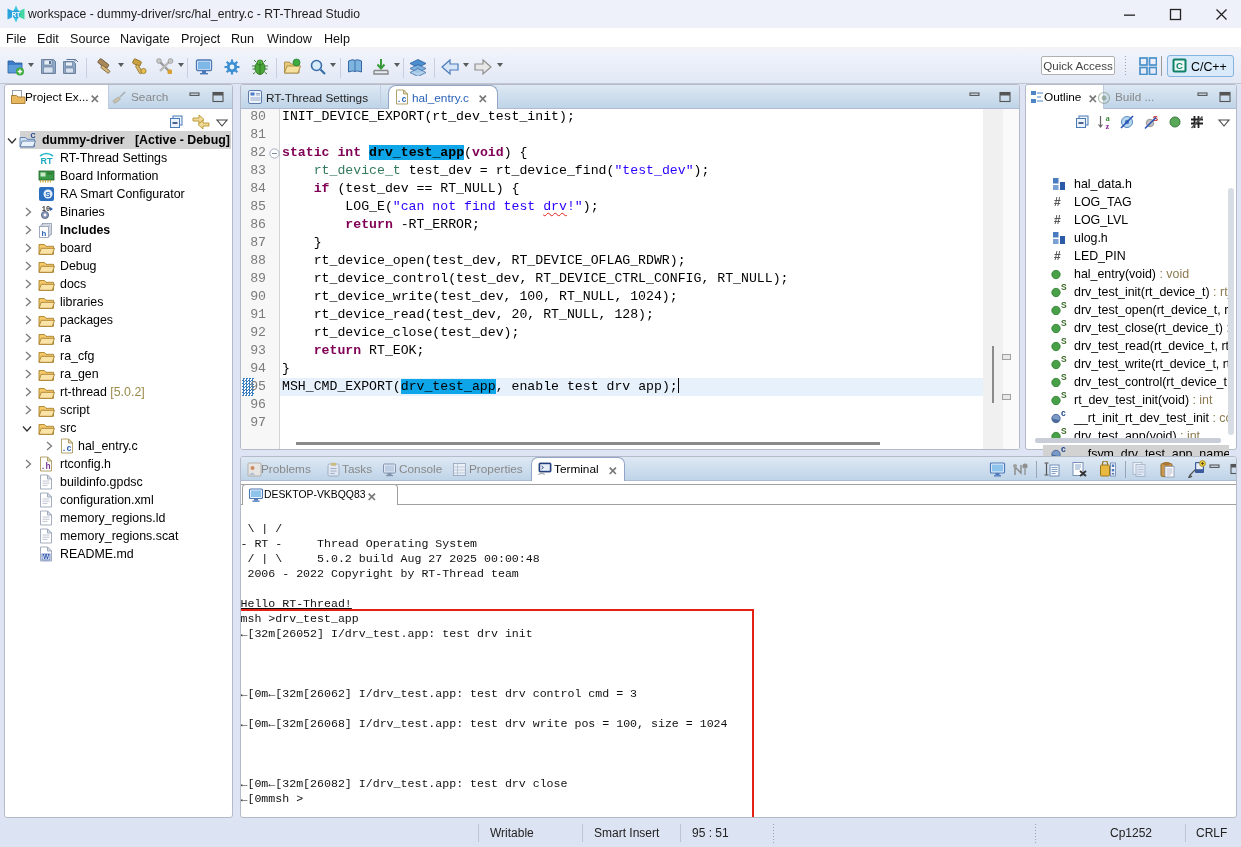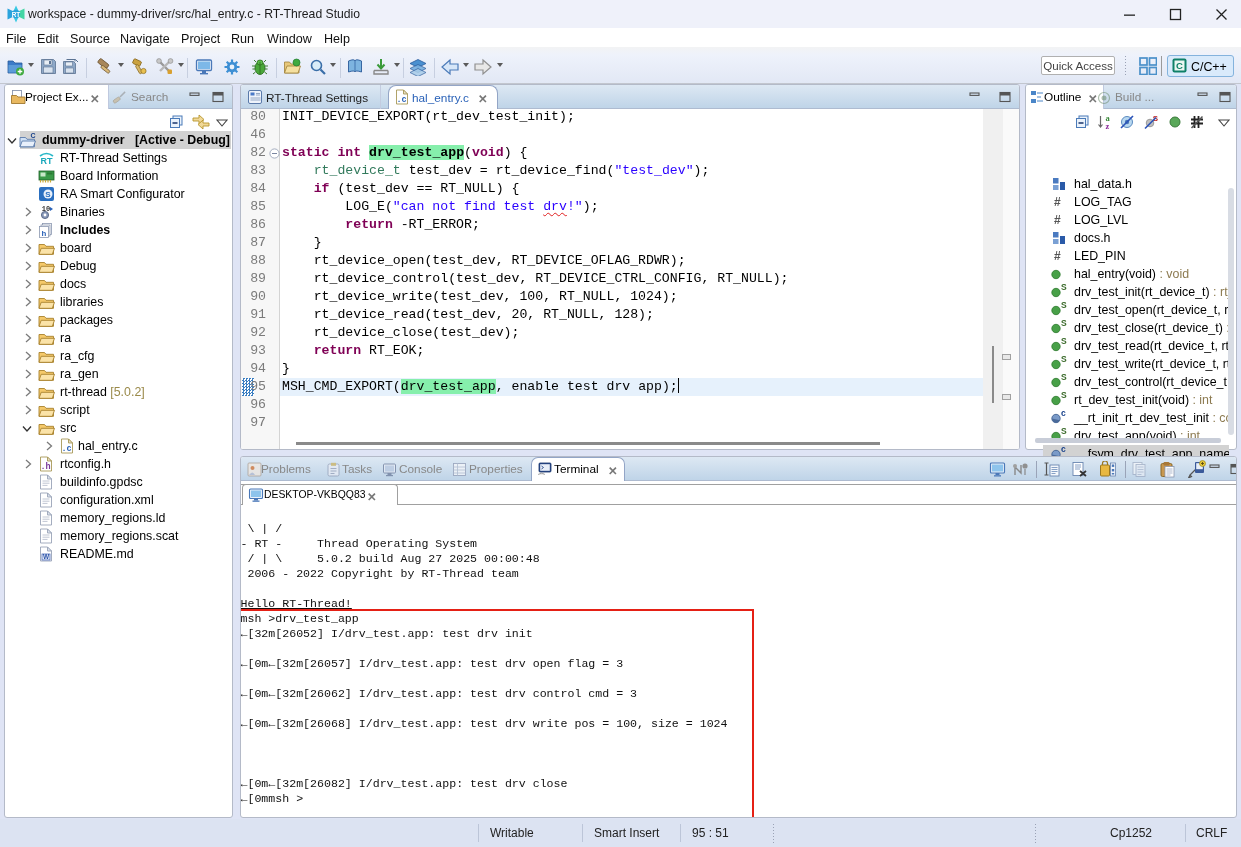--- a/index.html
+++ b/index.html
@@ -17,21 +17,21 @@
 .tabrow { position:absolute; left:0; top:0; right:0; height:24px; background:linear-gradient(#dde8f3,#bfd4e8); border-bottom:1px solid #aebbd0; }
 .vtab-label { font-size:11.8px; color:#000; position:absolute; top:5px; }
 .vtab-grey { font-size:11.8px; color:#888; position:absolute; top:5px; }
 .closex { position:absolute; color:#777; font-size:11.5px; font-weight:bold; letter-spacing:0; }
 .trow { position:absolute; left:0; height:18px; width:100%; font-size:12.4px; color:#000; white-space:nowrap; }
 .codeline { position:absolute; left:41px; height:18px; font-family:"Liberation Mono",monospace; font-size:13.2px; line-height:18px; color:#000; white-space:pre; }
 .lnum { position:absolute; height:18px; font-family:"Liberation Mono",monospace; font-size:13.2px; line-height:18px; color:#7b7b7b; }
 .kw { color:#7f0055; font-weight:bold; }
 .str { color:#2a00ff; }
 .typ { color:#327a5c; }
-.occ { background:#86efac; }
+.occ { background:#0ea5e9; }
 .termline { position:absolute; height:15px; font-family:"Liberation Mono",monospace; font-size:11.6px; line-height:15px; color:#101010; white-space:pre; }
 .sbsep { position:absolute; width:1px; height:18px; background:#bcc5d8; }
 .sbdot { position:absolute; width:1px; background-image:repeating-linear-gradient(#9aa2b5 0 1px, transparent 1px 3px); }
 .olrow { position:absolute; left:0; height:18px; width:100%; font-size:12.4px; color:#000; white-space:nowrap; }
 .dec { color:#8c7a50; }
 </style>
 </head>
 <body>
 
 <div class="abs" id="titlebar"></div>
@@ -470,21 +470,21 @@
 <svg class="abs" style="left:757px;top:6px" width="14" height="12">
       <rect x="2" y="1.5" width="10" height="9" fill="none" stroke="#555" stroke-width="1.1"></rect>
       <rect x="2" y="1.5" width="10" height="3" fill="#555"></rect>
     </svg>
 <div class="abs" style="left:0;top:24px;width:778px;height:341px;background:#fff;">
 <div class="abs" style="left:0;top:0;width:38px;height:100%;background:#f7f7f7;"></div>
 <div class="abs" style="left:38px;top:0;width:1px;height:100%;background:#d4d4d4;"></div>
 <div class="abs" style="left:39px;top:269px;width:703px;height:18px;background:#e6f1fc;"></div>
 <div class="abs" style="left:1px;top:269px;width:12px;height:18px;background-image:repeating-conic-gradient(#3a7ec2 0% 25%, #ffffff 0% 50%);background-size:3px 3px;"></div>
 <div class="lnum" style="right:753px;top:-1px;">80</div>
-<div class="lnum" style="right:753px;top:17px;">46</div>
+<div class="lnum" style="right:753px;top:17px;">81</div>
 <div class="lnum" style="right:753px;top:35px;">82</div>
 <div class="lnum" style="right:753px;top:53px;">83</div>
 <div class="lnum" style="right:753px;top:71px;">84</div>
 <div class="lnum" style="right:753px;top:89px;">85</div>
 <div class="lnum" style="right:753px;top:107px;">86</div>
 <div class="lnum" style="right:753px;top:125px;">87</div>
 <div class="lnum" style="right:753px;top:143px;">88</div>
 <div class="lnum" style="right:753px;top:161px;">89</div>
 <div class="lnum" style="right:753px;top:179px;">90</div>
 <div class="lnum" style="right:753px;top:197px;">91</div>
@@ -590,21 +590,21 @@
     <div class="olrow" style="top:36px">
       <span class="abs" style="left:29px;top:2px;font-size:12px;font-weight:bold;color:#555;">#</span>
       <span class="abs" style="left:49px;top:2px;">LOG_LVL</span>
     </div>
     <div class="olrow" style="top:54px">
       <svg class="abs" style="left:27px;top:2px" width="14" height="14" viewBox="0 0 14 14">
 <rect x="1" y="1" width="5.5" height="5.5" fill="#4a7ac0"></rect>
 <rect x="1" y="8" width="5.5" height="5" fill="#7aa0d4"></rect>
 <rect x="8" y="5" width="5" height="8" fill="#2a5aa8"></rect>
       </svg>
-      <span class="abs" style="left:49px;top:2px;">docs.h</span>
+      <span class="abs" style="left:49px;top:2px;">ulog.h</span>
     </div>
     <div class="olrow" style="top:72px">
       <span class="abs" style="left:29px;top:2px;font-size:12px;font-weight:bold;color:#555;">#</span>
       <span class="abs" style="left:49px;top:2px;">LED_PIN</span>
     </div>
     <div class="olrow" style="top:90px">
       <svg class="abs" style="left:26px;top:4px" width="16" height="11">
         <circle cx="5" cy="5.5" r="4.2" fill="#48a048" stroke="#2e7a2e" stroke-width="0.8"></circle>
       </svg>
       <span class="abs" style="left:49px;top:2px;">hal_entry(void)<span class="dec"> : void</span></span>
@@ -796,21 +796,20 @@
     </svg>
 <span class="abs" style="left:23px;top:32px;font-size:10.4px;color:#000;">DESKTOP-VKBQQ83</span>
 <span class="closex" style="left:126px;top:33px;">✕</span>
 <div class="termline" style="left:-0.5px;top:63.5px;"> \ | /</div>
     <div class="termline" style="left:-0.5px;top:78.5px;">- RT -     Thread Operating System</div>
     <div class="termline" style="left:-0.5px;top:93.5px;"> / | \     5.0.2 build Aug 27 2025 00:00:48</div>
     <div class="termline" style="left:-0.5px;top:108.5px;"> 2006 - 2022 Copyright by RT-Thread team</div>
     <div class="termline" style="left:-0.5px;top:138.5px;text-decoration:underline;">Hello RT-Thread!</div>
     <div class="termline" style="left:-0.5px;top:153.5px;">msh &gt;drv_test_app</div>
     <div class="termline" style="left:-0.5px;top:168.5px;">←[32m[26052] I/drv_test.app: test drv init</div>
-    <div class="termline" style="left:-0.5px;top:198.5px;">←[0m←[32m[26057] I/drv_test.app: test drv open flag = 3</div>
     <div class="termline" style="left:-0.5px;top:228.5px;">←[0m←[32m[26062] I/drv_test.app: test drv control cmd = 3</div>
     <div class="termline" style="left:-0.5px;top:258.5px;">←[0m←[32m[26068] I/drv_test.app: test drv write pos = 100, size = 1024</div>
     <div class="termline" style="left:-0.5px;top:318.5px;">←[0m←[32m[26082] I/drv_test.app: test drv close</div>
     <div class="termline" style="left:-0.5px;top:333.5px;">←[0mmsh &gt;</div>
 <div class="abs" style="left:-2px;top:152px;width:515px;height:210px;border:2px solid #e52015;"></div>
 </div>
 <div class="abs" id="statusbar" style="left:0;top:819px;width:1241px;height:28px;background:#dce3f2;"></div>
 <div class="abs" style="top:826px;left:490px;font-size:12px;color:#222;">Writable</div>
 <div class="abs" style="top:826px;left:594px;font-size:12px;color:#222;">Smart Insert</div>
 <div class="abs" style="top:826px;left:692px;font-size:12px;color:#222;">95 : 51</div>

